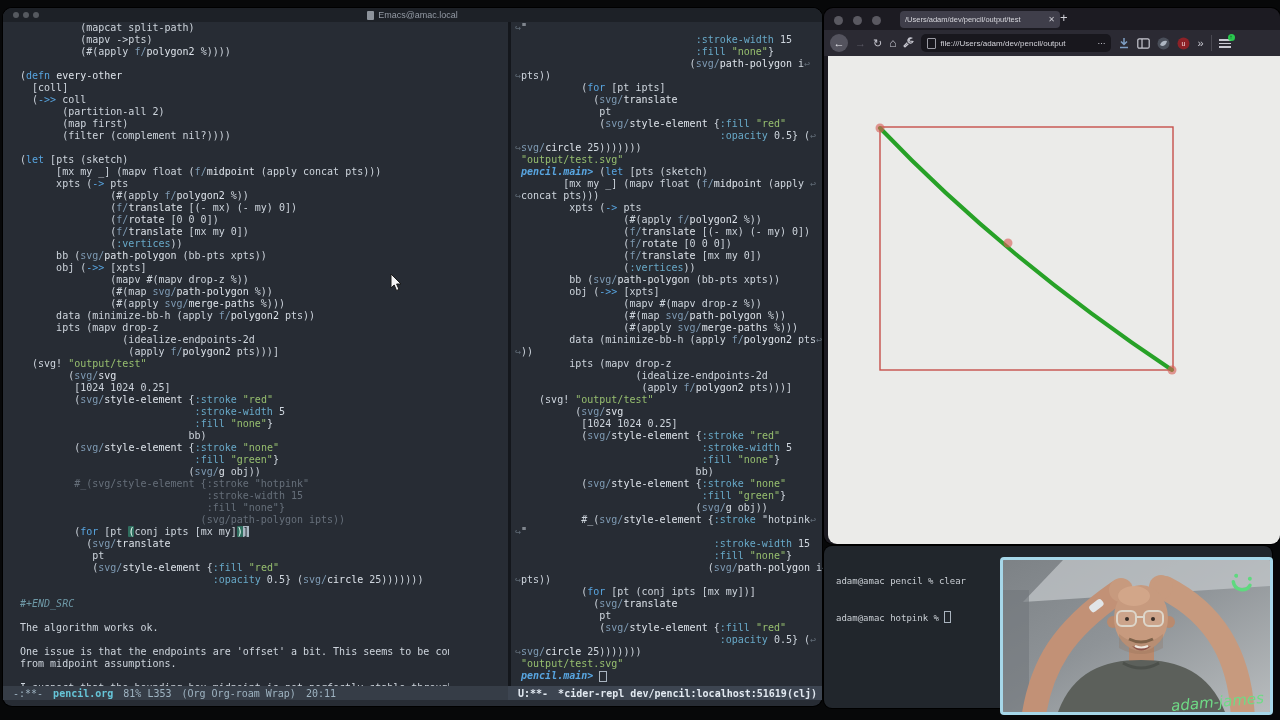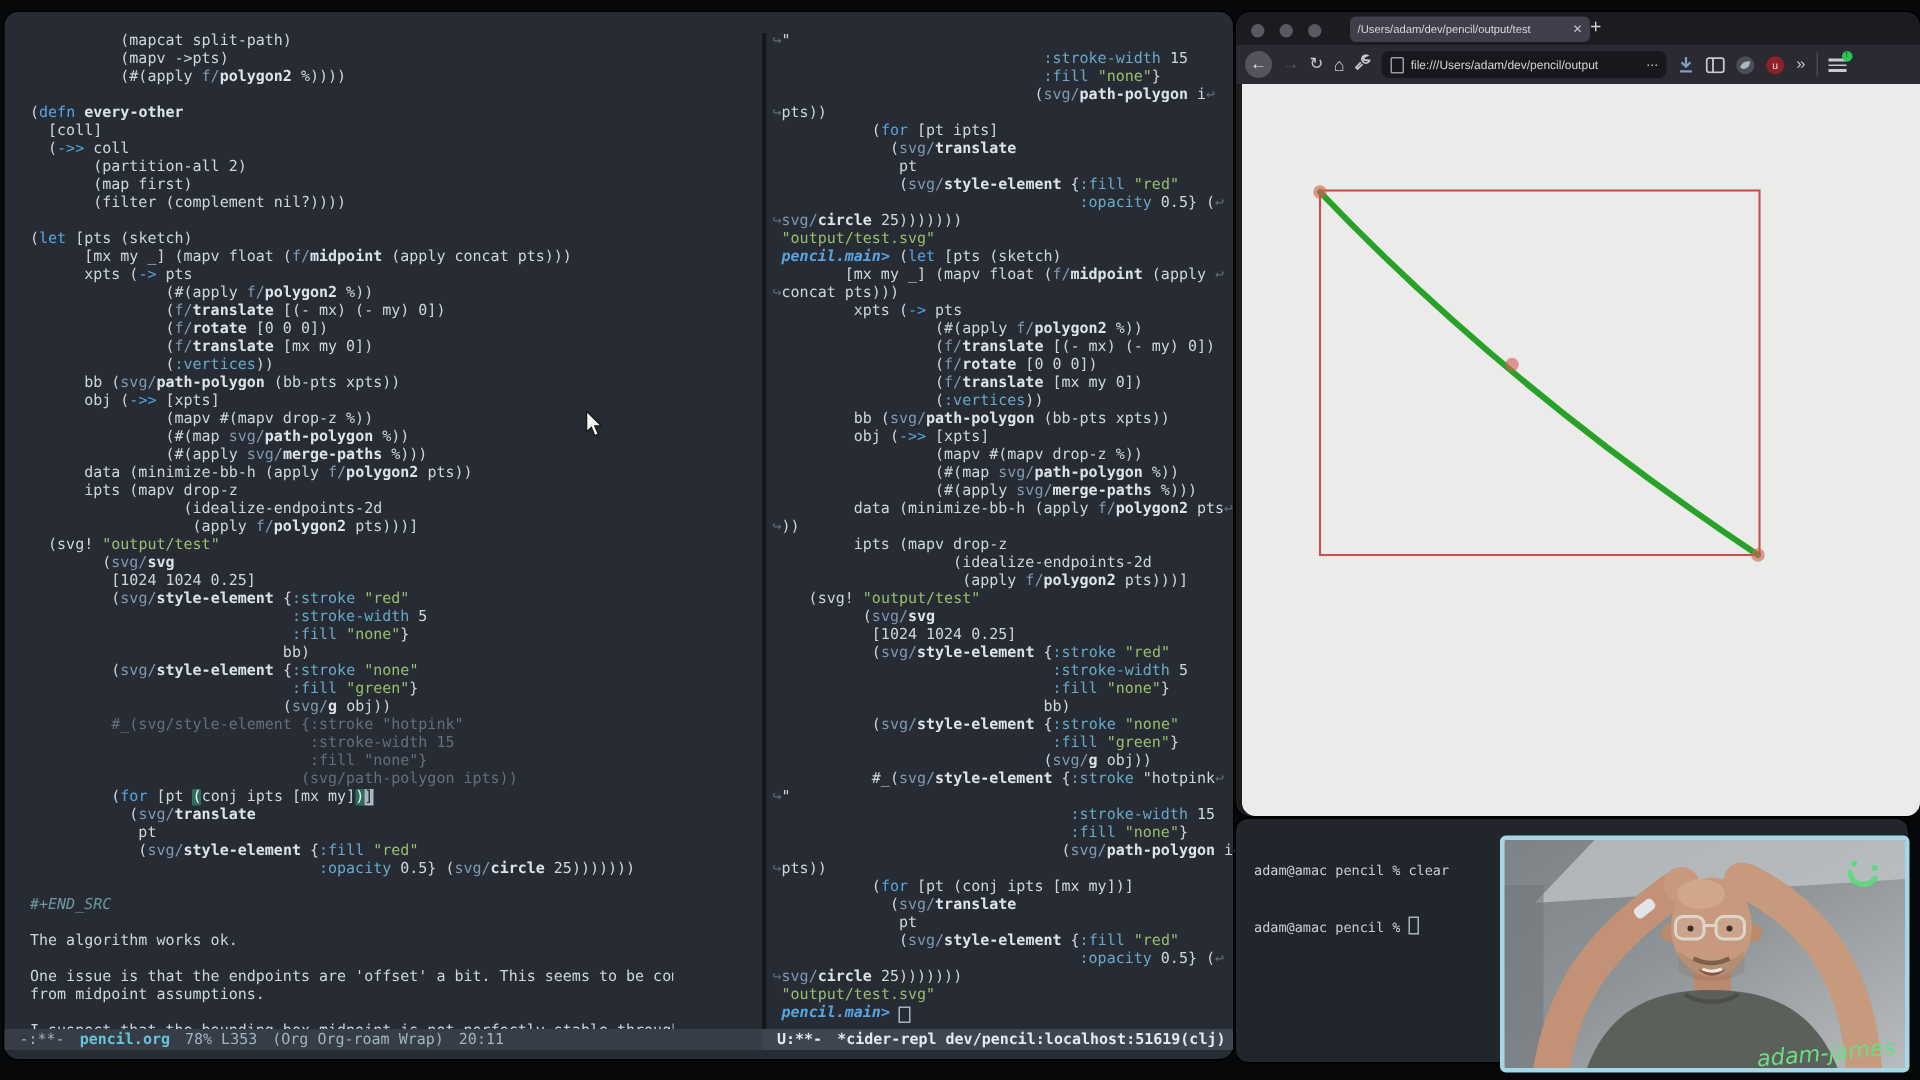--- a/index.html
+++ b/index.html
@@ -19,21 +19,21 @@
   .pane-repl{left:505px;width:314px;border-left:3px solid #14171c;}
   .code{font:10px/12px "DejaVu Sans Mono",monospace;color:#ced5dd;white-space:pre;}
   .pane-org .code{margin-left:17px;}
   .pane-repl .code{margin-left:4px;}
   .ln{height:12px;white-space:pre;}
   .str{color:#97bf6f;}
   .kw{color:#68a9c8;}
   .bl{color:#58a5e0;}
   .b{font-weight:bold;font-style:italic;}
   .ns{color:#7e9ab3;}
-  .fn{color:#dde3ea;font-weight:bold;}
+  .fn{color:#dde3ea;font-weight:normal;}
   .cmt{color:#666f7a;}
   .org{color:#6e98a6;font-style:italic;}
   .wr{color:#60markdown6b76;}
   .wr{color:#606b76;}
   .pm{background:#2f6e5f;color:#e9fff5;border-radius:1px;}
   .cur{background:#aab7c3;color:#20242b;}
   .hcur{display:inline-block;border:1px solid #a9b4c0;box-sizing:border-box;height:11px;vertical-align:-2px;}
   .ml{position:absolute;top:678px;height:14px;display:flex;align-items:center;
       font:10px "DejaVu Sans Mono",monospace;white-space:pre;}
   .ml-org{left:0;width:505px;background:#363d47;color:#9fb4c2;}
@@ -76,32 +76,41 @@
           border-radius:4px;overflow:hidden;background:#8e9397;}
   .signature{position:absolute;right:6px;bottom:1px;font-family:"DejaVu Sans",sans-serif;font-style:italic;
              font-size:15px;transform:rotate(-5deg);}
   
   .mouse{position:absolute;left:390px;top:274px;z-index:50;}
 </style>
 </head>
 <body>
 
 <div class="emacs">
+  <div class="e-title">
+    <div class="lights">
+      <span class="light"></span>
+      <span class="light"></span>
+      <span class="light"></span>
+    </div>
+    <span class="doc-ico"></span>
+    <span>Emacs@amac.local</span>
+  </div>
 
   <div class="pane pane-org">
     <div class="code"><div class="ln">          (mapcat split-path)</div><div class="ln">          (mapv -&gt;pts)</div><div class="ln">          (#(apply <span class="ns">f/</span><span class="fn">polygon2</span> %))))</div><div class="ln">&nbsp;</div><div class="ln">(<span class="bl">defn</span> <span class="fn">every-other</span></div><div class="ln">  [coll]</div><div class="ln">  (<span class="bl">-&gt;&gt;</span> coll</div><div class="ln">       (partition-all 2)</div><div class="ln">       (map first)</div><div class="ln">       (filter (complement nil?))))</div><div class="ln">&nbsp;</div><div class="ln">(<span class="bl">let</span> [pts (sketch)</div><div class="ln">      [mx my _] (mapv float (<span class="ns">f/</span><span class="fn">midpoint</span> (apply concat pts)))</div><div class="ln">      xpts (<span class="bl">-&gt;</span> pts</div><div class="ln">               (#(apply <span class="ns">f/</span><span class="fn">polygon2</span> %))</div><div class="ln">               (<span class="ns">f/</span><span class="fn">translate</span> [(- mx) (- my) 0])</div><div class="ln">               (<span class="ns">f/</span><span class="fn">rotate</span> [0 0 0])</div><div class="ln">               (<span class="ns">f/</span><span class="fn">translate</span> [mx my 0])</div><div class="ln">               (<span class="kw">:vertices</span>))</div><div class="ln">      bb (<span class="ns">svg/</span><span class="fn">path-polygon</span> (bb-pts xpts))</div><div class="ln">      obj (<span class="bl">-&gt;&gt;</span> [xpts]</div><div class="ln">               (mapv #(mapv drop-z %))</div><div class="ln">               (#(map <span class="ns">svg/</span><span class="fn">path-polygon</span> %))</div><div class="ln">               (#(apply <span class="ns">svg/</span><span class="fn">merge-paths</span> %)))</div><div class="ln">      data (minimize-bb-h (apply <span class="ns">f/</span><span class="fn">polygon2</span> pts))</div><div class="ln">      ipts (mapv drop-z</div><div class="ln">                 (idealize-endpoints-2d</div><div class="ln">                  (apply <span class="ns">f/</span><span class="fn">polygon2</span> pts)))]</div><div class="ln">  (svg! <span class="str">"output/test"</span></div><div class="ln">        (<span class="ns">svg/</span><span class="fn">svg</span></div><div class="ln">         [1024 1024 0.25]</div><div class="ln">         (<span class="ns">svg/</span><span class="fn">style-element</span> {<span class="kw">:stroke</span> <span class="str">"red"</span></div><div class="ln">                             <span class="kw">:stroke-width</span> 5</div><div class="ln">                             <span class="kw">:fill</span> <span class="str">"none"</span>}</div><div class="ln">                            bb)</div><div class="ln">         (<span class="ns">svg/</span><span class="fn">style-element</span> {<span class="kw">:stroke</span> <span class="str">"none"</span></div><div class="ln">                             <span class="kw">:fill</span> <span class="str">"green"</span>}</div><div class="ln">                            (<span class="ns">svg/</span><span class="fn">g</span> obj))</div><div class="ln"><span class="cmt">         #_(svg/style-element {:stroke "hotpink"</span></div><div class="ln"><span class="cmt">                               :stroke-width 15</span></div><div class="ln"><span class="cmt">                               :fill "none"}</span></div><div class="ln"><span class="cmt">                              (svg/path-polygon ipts))</span></div><div class="ln">         (<span class="bl">for</span> [pt <span class="pm">(</span>conj ipts [mx my]<span class="pm">)</span><span class="cur">]</span></div><div class="ln">           (<span class="ns">svg/</span><span class="fn">translate</span></div><div class="ln">            pt</div><div class="ln">            (<span class="ns">svg/</span><span class="fn">style-element</span> {<span class="kw">:fill</span> <span class="str">"red"</span></div><div class="ln">                                <span class="kw">:opacity</span> 0.5} (<span class="ns">svg/</span><span class="fn">circle</span> 25)))))))</div><div class="ln">&nbsp;</div><div class="ln"><span class="org">#+END_SRC</span></div><div class="ln">&nbsp;</div><div class="ln">The algorithm works ok.</div><div class="ln">&nbsp;</div><div class="ln">One issue is that the endpoints are 'offset' a bit. This seems to be coming</div><div class="ln">from midpoint assumptions.</div><div class="ln">&nbsp;</div><div class="ln">I suspect that the bounding box midpoint is not perfectly stable through full</div></div>
   </div>
   <div class="pane pane-repl">
     <div class="code"><div class="ln"><span class="wr">↪</span>"</div><div class="ln">                              <span class="kw">:stroke-width</span> 15</div><div class="ln">                              <span class="kw">:fill</span> <span class="str">"none"</span>}</div><div class="ln">                             (<span class="ns">svg/</span><span class="fn">path-polygon</span> i<span class="wr">↩</span></div><div class="ln"><span class="wr">↪</span>pts))</div><div class="ln">           (<span class="bl">for</span> [pt ipts]</div><div class="ln">             (<span class="ns">svg/</span><span class="fn">translate</span></div><div class="ln">              pt</div><div class="ln">              (<span class="ns">svg/</span><span class="fn">style-element</span> {<span class="kw">:fill</span> <span class="str">"red"</span></div><div class="ln">                                  <span class="kw">:opacity</span> 0.5} (<span class="wr">↩</span></div><div class="ln"><span class="wr">↪</span><span class="ns">svg/</span><span class="fn">circle</span> 25)))))))</div><div class="ln"> <span class="str">"output/test.svg"</span></div><div class="ln"> <span class="bl b">pencil.main&gt;</span> (<span class="bl">let</span> [pts (sketch)</div><div class="ln">        [mx my _] (mapv float (<span class="ns">f/</span><span class="fn">midpoint</span> (apply <span class="wr">↩</span></div><div class="ln"><span class="wr">↪</span>concat pts)))</div><div class="ln">         xpts (<span class="bl">-&gt;</span> pts</div><div class="ln">                  (#(apply <span class="ns">f/</span><span class="fn">polygon2</span> %))</div><div class="ln">                  (<span class="ns">f/</span><span class="fn">translate</span> [(- mx) (- my) 0])</div><div class="ln">                  (<span class="ns">f/</span><span class="fn">rotate</span> [0 0 0])</div><div class="ln">                  (<span class="ns">f/</span><span class="fn">translate</span> [mx my 0])</div><div class="ln">                  (<span class="kw">:vertices</span>))</div><div class="ln">         bb (<span class="ns">svg/</span><span class="fn">path-polygon</span> (bb-pts xpts))</div><div class="ln">         obj (<span class="bl">-&gt;&gt;</span> [xpts]</div><div class="ln">                  (mapv #(mapv drop-z %))</div><div class="ln">                  (#(map <span class="ns">svg/</span><span class="fn">path-polygon</span> %))</div><div class="ln">                  (#(apply <span class="ns">svg/</span><span class="fn">merge-paths</span> %)))</div><div class="ln">         data (minimize-bb-h (apply <span class="ns">f/</span><span class="fn">polygon2</span> pts<span class="wr">↩</span></div><div class="ln"><span class="wr">↪</span>))</div><div class="ln">         ipts (mapv drop-z</div><div class="ln">                    (idealize-endpoints-2d</div><div class="ln">                     (apply <span class="ns">f/</span><span class="fn">polygon2</span> pts)))]</div><div class="ln">    (svg! <span class="str">"output/test"</span></div><div class="ln">          (<span class="ns">svg/</span><span class="fn">svg</span></div><div class="ln">           [1024 1024 0.25]</div><div class="ln">           (<span class="ns">svg/</span><span class="fn">style-element</span> {<span class="kw">:stroke</span> <span class="str">"red"</span></div><div class="ln">                               <span class="kw">:stroke-width</span> 5</div><div class="ln">                               <span class="kw">:fill</span> <span class="str">"none"</span>}</div><div class="ln">                              bb)</div><div class="ln">           (<span class="ns">svg/</span><span class="fn">style-element</span> {<span class="kw">:stroke</span> <span class="str">"none"</span></div><div class="ln">                               <span class="kw">:fill</span> <span class="str">"green"</span>}</div><div class="ln">                              (<span class="ns">svg/</span><span class="fn">g</span> obj))</div><div class="ln">           #_(<span class="ns">svg/</span><span class="fn">style-element</span> {<span class="kw">:stroke</span> "hotpink<span class="wr">↩</span></div><div class="ln"><span class="wr">↪</span>"</div><div class="ln">                                 <span class="kw">:stroke-width</span> 15</div><div class="ln">                                 <span class="kw">:fill</span> <span class="str">"none"</span>}</div><div class="ln">                                (<span class="ns">svg/</span><span class="fn">path-polygon</span> i<span class="wr">↩</span></div><div class="ln"><span class="wr">↪</span>pts))</div><div class="ln">           (<span class="bl">for</span> [pt (conj ipts [mx my])]</div><div class="ln">             (<span class="ns">svg/</span><span class="fn">translate</span></div><div class="ln">              pt</div><div class="ln">              (<span class="ns">svg/</span><span class="fn">style-element</span> {<span class="kw">:fill</span> <span class="str">"red"</span></div><div class="ln">                                  <span class="kw">:opacity</span> 0.5} (<span class="wr">↩</span></div><div class="ln"><span class="wr">↪</span><span class="ns">svg/</span><span class="fn">circle</span> 25)))))))</div><div class="ln"> <span class="str">"output/test.svg"</span></div><div class="ln"> <span class="bl b">pencil.main&gt;</span> <span class="hcur">&nbsp;</span></div></div>
   </div>
 
   <div class="ml ml-org">
     <span>-:**-</span>
     <span class="buf">pencil.org</span>
-    <span>78% L353</span>
+    <span>81% L353</span>
     <span>(Org Org-roam Wrap)</span>
     <span>20:11</span>
   </div>
   <div class="ml ml-repl">
     <span>U:**-</span>
     <span>*cider-repl dev/pencil:localhost:51619(clj)</span>
   </div>
 </div>
 
 <div class="browser">
@@ -169,21 +178,21 @@
           <circle cx="180" cy="187" r="4.5" fill="#d95f57" opacity="0.62"></circle>
           <circle cx="344" cy="314" r="4.5" fill="#d95f57" opacity="0.62"></circle>
         </g>
     </svg>
   </div>
 </div>
 
 <div class="terminal">
   <div class="t-lines">
     <div><span>adam@amac pencil % clear</span></div>
-    <div><span>adam@amac pencil % </span><span class="t-cur"></span></div>
+    <div><span>adam@amac hotpink % </span><span class="t-cur"></span></div>
   </div>
 </div>
 
 <div class="webcam">
   <svg width="267" height="152" viewBox="0 0 267 152">
     <defs>
       <linearGradient id="wallg" x1="0" y1="0" x2="1" y2="1">
         <stop offset="0" stop-color="#7d8286"></stop>
           <stop offset="0.45" stop-color="#8e9397"></stop>
           <stop offset="1" stop-color="#b8bcbe"></stop>

